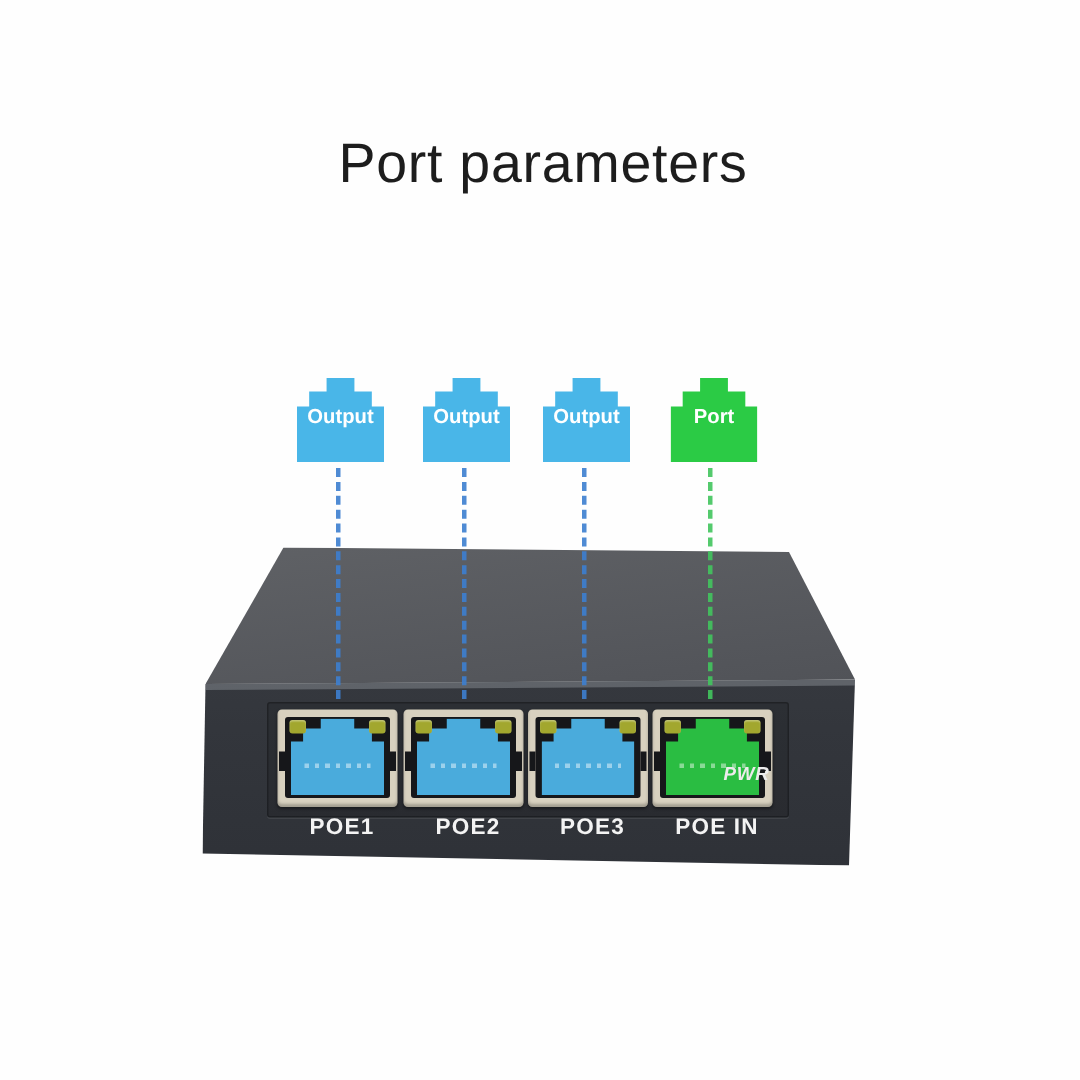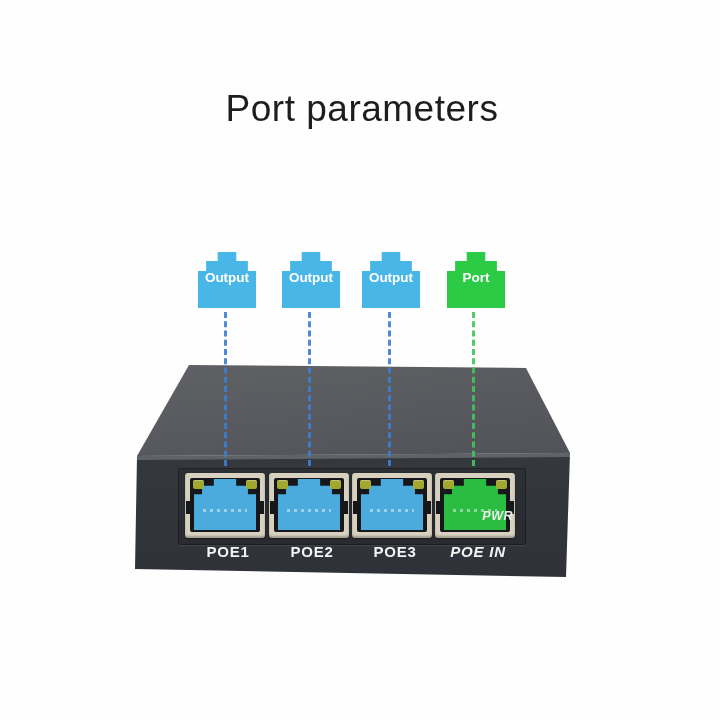--- a/index.html
+++ b/index.html
@@ -95,21 +95,21 @@
                                          transparent 3px 7px);
   }
   .notch {
     position:absolute; top:28px; width:4px; height:13px; background:#16171a;
   }
   .notch-l { left:1px; } .notch-r { right:1px; }
   .port-label {
     position:absolute; top:183px; width:80px; text-align:center; z-index:3;
     color:#f3f3f3; font-size:15px; font-weight:bold; letter-spacing:0.8px;
   }
-  .pl1 { left:78px; } .pl2 { left:162px; } .pl3 { left:245px; } .pl4 { left:328px;font-style:italic; }
+  .pl1 { left:78px; } .pl2 { left:162px; } .pl3 { left:245px; } .pl4 { left:328px; }
 </style>
 </head>
 <body>
 
 <div class="stage">
 
   <h1 class="title">Port parameters</h1>
 
   <div class="desc">
   </div>

